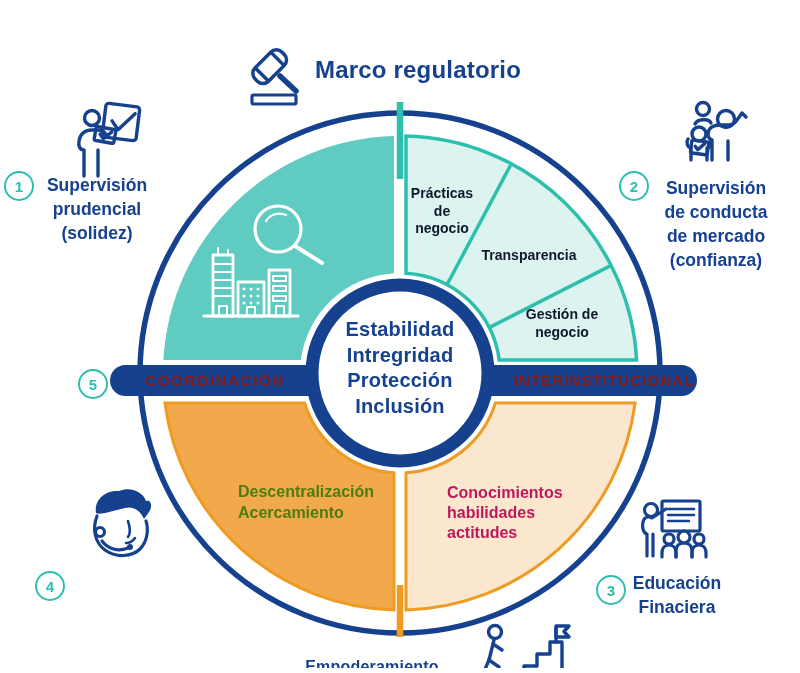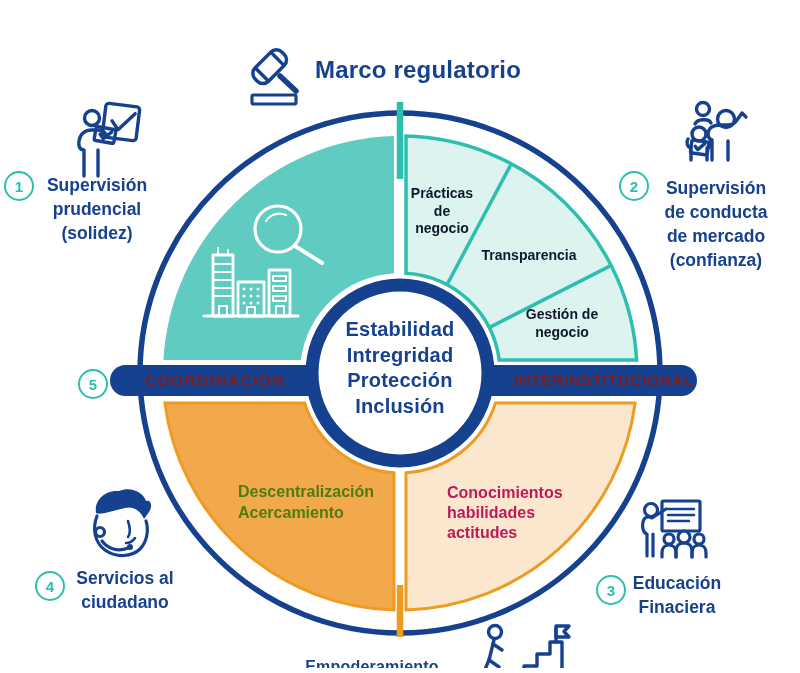--- a/index.html
+++ b/index.html
@@ -193,24 +193,20 @@
 <div class="t side" style="left:716px;top:195px;">
   <span>Supervisión</span>
   <span>de conducta</span>
   <span>de mercado</span>
   <span>(confianza)</span>
 </div>
 <div class="t side" style="left:677px;top:566px;">
   <span>Educación</span>
   <span>Finaciera</span>
 </div>
-<div class="t side" style="left:125px;top:561px;">
-  <span>Servicios al</span>
-  <span>ciudadano</span>
-</div>
 
 <div class="badge" style="left:19px;top:157px;">
   <span>1</span>
 </div>
 <div class="badge" style="left:634px;top:157px;">
   <span>2</span>
 </div>
 <div class="badge" style="left:611px;top:561px;">
   <span>3</span>
 </div>

